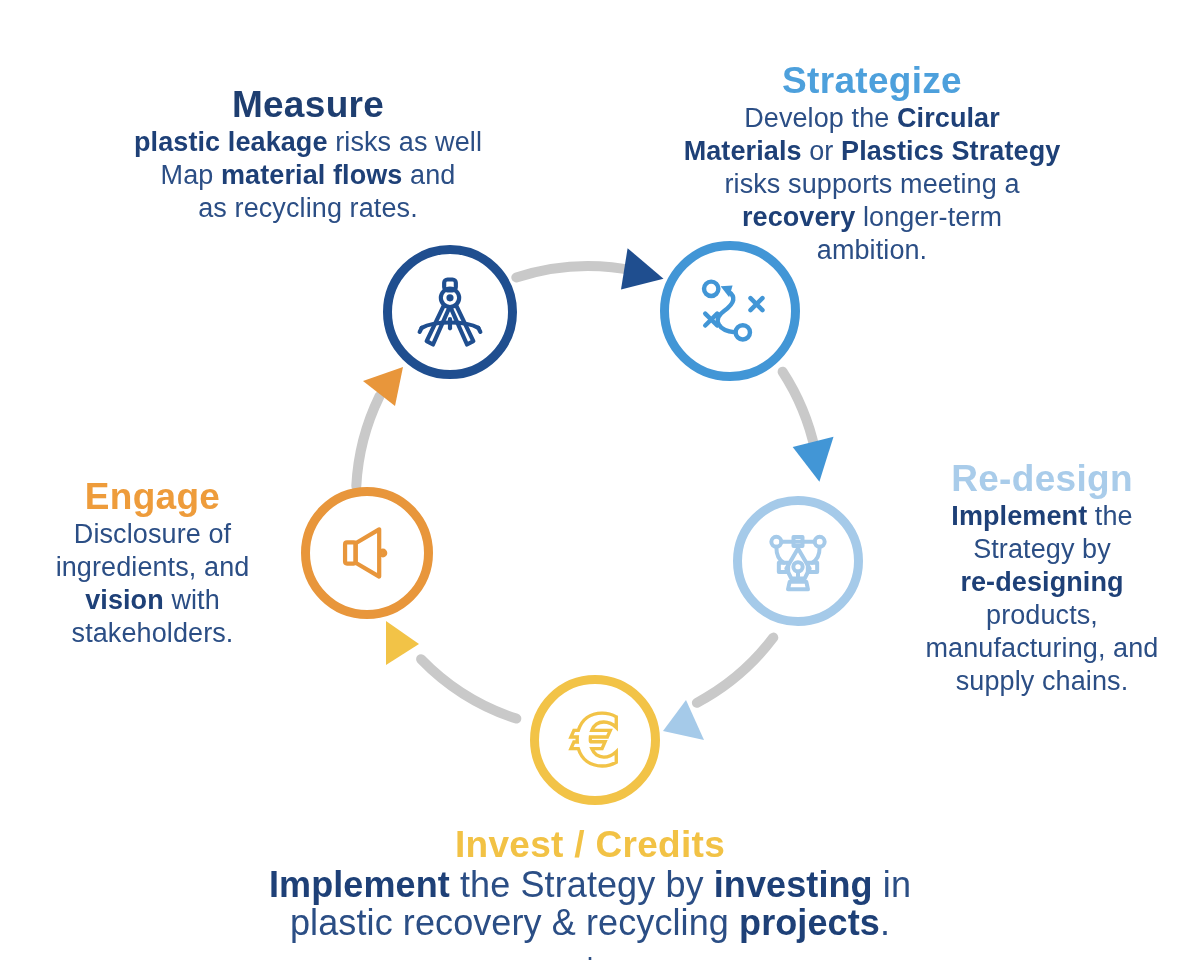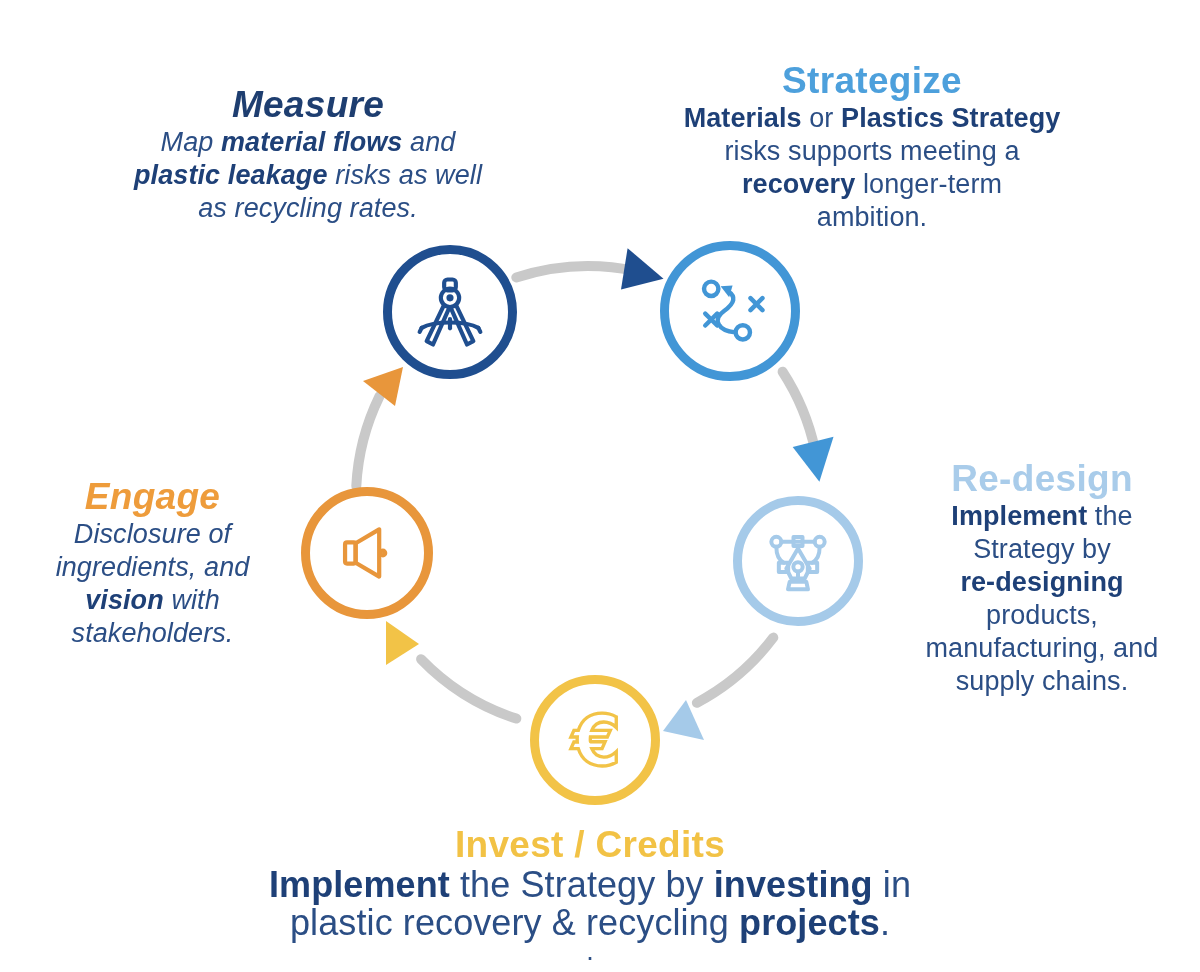--- a/index.html
+++ b/index.html
@@ -94,52 +94,53 @@
   </div>
 
   <div class="node" style="left:301px;top:487px;width:132px;height:132px;border-width:9px;border-color:var(--orange)">
     <svg width="78" height="78" viewBox="0 0 48 48" fill="none" stroke-width="2.6" stroke-linecap="round" stroke-linejoin="round" style="stroke:var(--orange)">
       <rect x="10.5" y="17.5" width="6.5" height="13" rx="1.2"></rect>
       <path d="M17 18 L31.5 9.5 V38.5 L17 30 Z"></path>
       <circle cx="33.8" cy="24" r="1.4"></circle>
     </svg>
   </div>
 
-  <div class="text-block measure" style="left:78px;top:84px;width:460px;font-style:italic;">
+  <div class="text-block measure" style="left:78px;top:84px;width:460px;">
     <div class="step-title" style="color:var(--title_measure)">Measure</div>
     <div class="step-body">
+        <div><span class="b">plastic leakage</span><span> risks as well</span></div>
         <div><span>Map </span><span class="b">material flows</span><span> and</span></div>
-        <div><span class="b">plastic leakage</span><span> risks as well</span></div>
         <div><span>as recycling rates.</span></div>
       </div>
   </div>
 
   <div class="text-block strategize" style="left:642px;top:60px;width:460px;">
     <div class="step-title" style="color:var(--title_strategize)">Strategize</div>
     <div class="step-body">
+        <div><span>Develop the </span><span class="b">Circular</span></div>
         <div><span class="b">Materials</span><span> or </span><span class="b">Plastics Strategy</span></div>
         <div><span>risks supports meeting a</span></div>
         <div><span class="b">recovery</span><span> longer-term</span></div>
         <div><span>ambition.</span></div>
       </div>
   </div>
 
   <div class="text-block redesign" style="left:872px;top:458px;width:340px;">
     <div class="step-title" style="color:var(--title_redesign)">Re-design</div>
     <div class="step-body">
         <div><span class="b">Implement</span><span> the</span></div>
         <div><span>Strategy by</span></div>
         <div><span class="b">re-designing</span></div>
         <div><span>products,</span></div>
         <div><span>manufacturing, and</span></div>
         <div><span>supply chains.</span></div>
       </div>
   </div>
 
-  <div class="text-block engage" style="left:0px;top:476px;width:305px;font-style:italic;">
+  <div class="text-block engage" style="left:0px;top:476px;width:305px;">
     <div class="step-title" style="color:var(--title_engage)">Engage</div>
     <div class="step-body">
         <div><span>Disclosure of</span></div>
         <div><span>ingredients, and</span></div>
         <div><span class="b">vision</span><span> with</span></div>
         <div><span>stakeholders.</span></div>
       </div>
   </div>
 
   <div class="text-block invest" style="left:250px;top:824px;width:680px;">

